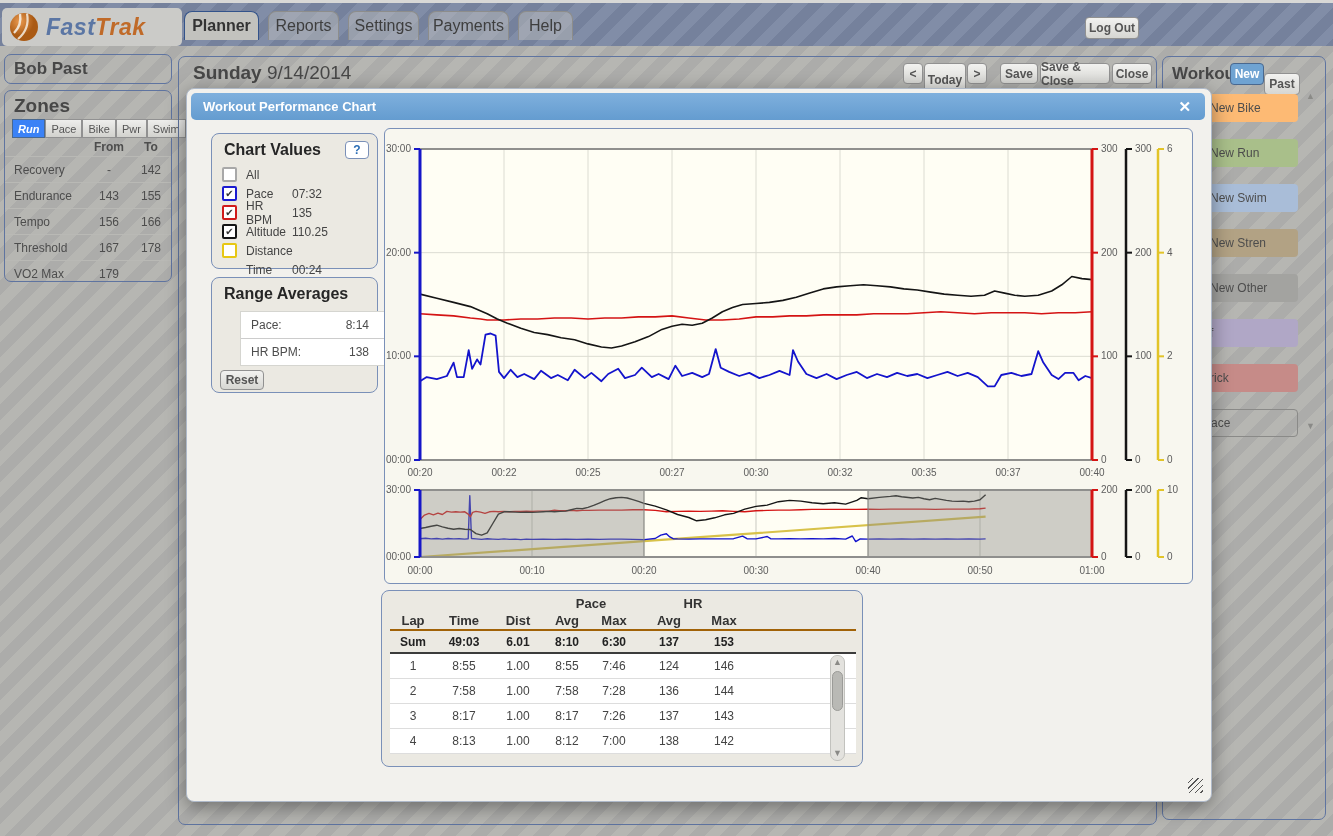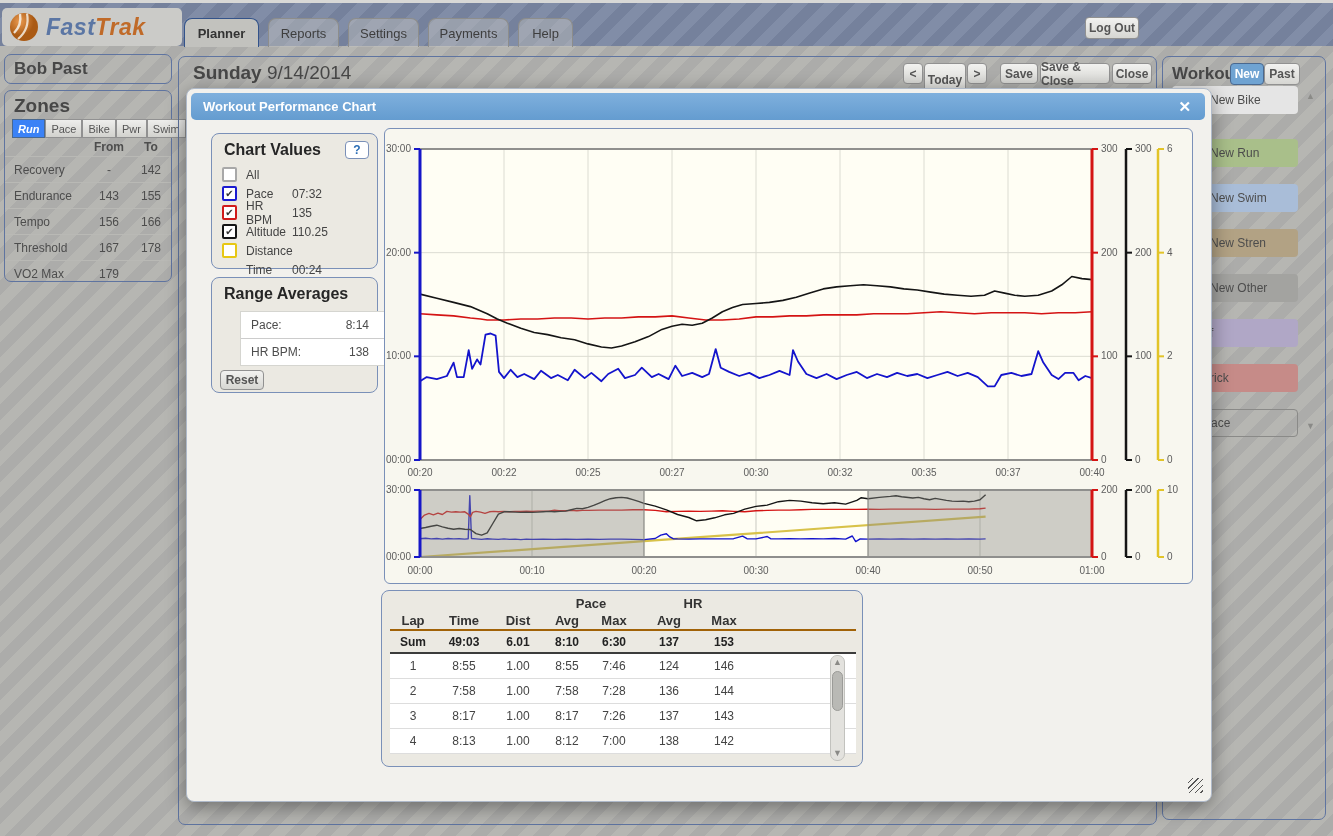--- a/index.html
+++ b/index.html
@@ -9,22 +9,22 @@
   .abs{position:absolute;}
   
   #topbar{left:0;top:0;width:1333px;height:46px;
           background:repeating-linear-gradient(135deg,#75819c 0 11px,#818da7 11px 22px);
           border-top:3px solid #d8d8d6;box-sizing:border-box;}
   #logo-box{left:2px;top:5px;width:180px;height:38px;background:#cbcbc8;border-radius:5px;
             display:flex;align-items:center;padding-left:6px;box-sizing:border-box;}
   #logo-text{font-style:italic;font-weight:bold;font-size:23px;letter-spacing:.5px;margin-left:6px;}
   #logo-text .fast{color:#5b76a4;}
   #logo-text .trak{color:#c06a28;}
-  .nav-tab{top:15px;height:29px;border-radius:8px 8px 0 0;border:1px solid #8d8d8b;border-bottom:none;
-           background:rgba(196,196,192,.45);color:#3e3e3e;font-size:13px;display:flex;
+  .nav-tab{top:8px;height:29px;border-radius:8px 8px 0 0;border:1px solid #8d8d8b;border-bottom:none;
+           background:rgba(196,196,192,.45);color:#3e3e3e;font-size:16px;display:flex;
            align-items:center;justify-content:center;box-sizing:border-box;cursor:pointer;}
   .nav-tab.active{background:#c2c2be;border:1px solid #33538a;border-bottom:none;font-weight:bold;color:#333;}
   .btn{background:linear-gradient(#f2f2f0,#d6d6d2);border:1px solid #919191;border-radius:4px;
        color:#555;font-weight:bold;font-size:12px;display:flex;align-items:center;justify-content:center;
        box-sizing:border-box;cursor:pointer;}
   .panel{border:1px solid #5f74a0;border-radius:7px;box-sizing:border-box;}
   
   .zone-tab{height:19px;padding:0 5px;font-size:11px;display:flex;align-items:center;border:1px solid #919191;
             background:linear-gradient(#eeeeec,#d2d2ce);color:#555;box-sizing:border-box;cursor:pointer;}
   .zone-tab.active{background:#3b82f6;border-color:#49688f;color:#fff;font-weight:bold;font-style:italic;}
@@ -145,25 +145,25 @@
   <div class="btn abs" style="left:788px;top:6px;width:20px;height:21px;">&gt;</div>
   <div class="btn abs" style="left:821px;top:6px;width:38px;height:21px;">Save</div>
   <div class="btn abs" style="left:861px;top:6px;width:70px;height:21px;">Save &amp; Close</div>
   <div class="btn abs" style="left:933px;top:6px;width:40px;height:21px;">Close</div>
 </div>
 
 <div class="panel abs" style="left:1162px;top:56px;width:164px;height:764px;">
   <span class="abs" style="left:9px;top:7px;font-size:17px;font-weight:bold;color:#474747;">Workout</span>
   <div id="workout-toggle">
       <div class="btn abs" style="left: 67px; top: 6px; width: 34px; height: 22px; background: rgb(111, 163, 210); border-color: rgb(73, 104, 143); color: rgb(255, 255, 255);">New</div>
-      <div class="btn abs" style="left: 101px; top: 6px; width: 36px; height: 22px;">Past</div>
+      <div class="btn abs" style="left: 101px; top: 16px; width: 36px; height: 22px;">Past</div>
     </div>
 </div>
 <div id="workout-cards">
-    <div class="wcard abs" style="top: 86px; background: #e5e5e5;">New Bike</div>
+    <div class="wcard abs" style="top: 94px; background: #fdba74;">New Bike</div>
     <div class="wcard abs" style="top: 139px; background: rgb(169, 191, 138);">New Run</div>
     <div class="wcard abs" style="top: 184px; background: rgb(169, 189, 216);">New Swim</div>
     <div class="wcard abs" style="top: 229px; background: rgb(178, 162, 132);">New Stren</div>
     <div class="wcard abs" style="top: 274px; background: rgb(163, 163, 160);">New Other</div>
     <div class="wcard abs" style="top: 319px; background: rgb(176, 167, 198);">f</div>
     <div class="wcard abs" style="top: 364px; background: rgb(198, 139, 136);">rick</div>
     <div class="wcard abs" style="top: 409px; border: 1px solid rgb(138, 138, 136);">ace</div>
   </div>
 <span class="arrow abs" style="left:1306px;top:92px;">▲</span>
 <span class="arrow abs" style="left:1306px;top:422px;">▼</span>

